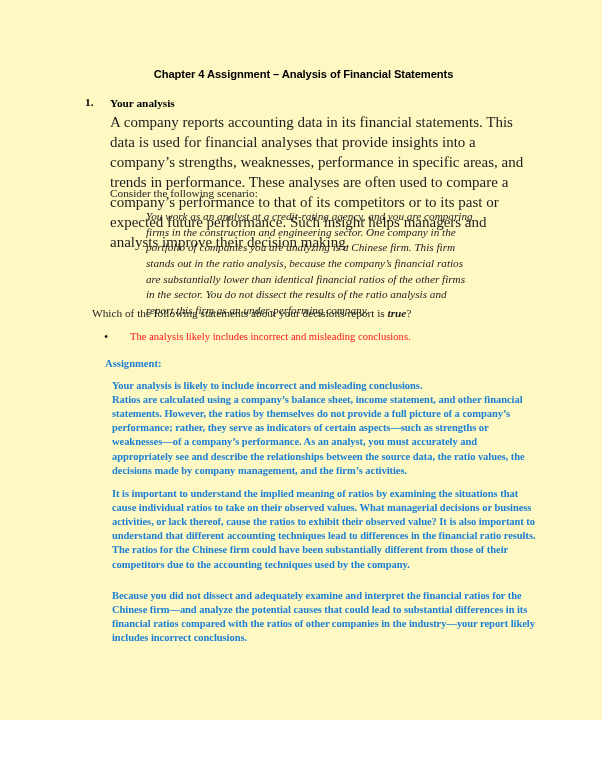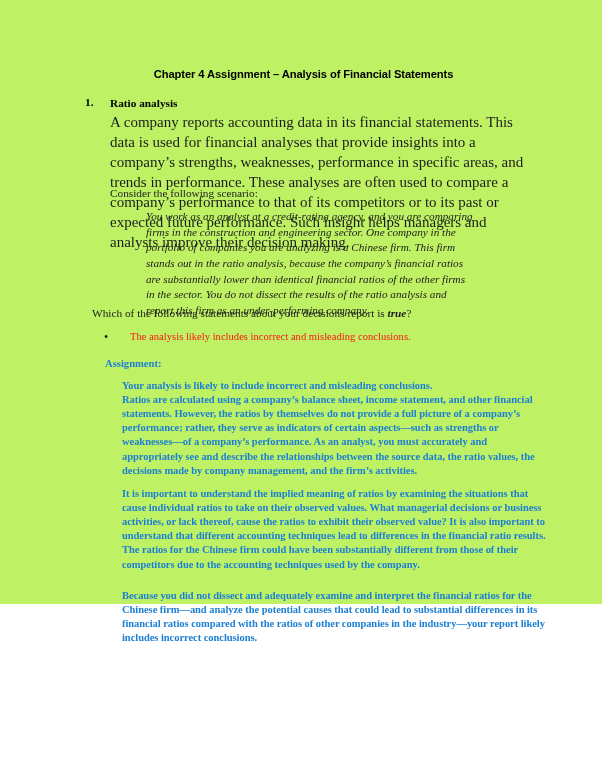--- a/index.html
+++ b/index.html
@@ -14,22 +14,22 @@
     font-family: "Liberation Serif", serif;
     color: #1a1a1a;
     overflow: hidden;
   }
 
   .page {
     position: absolute;
     left: 0;
     top: 0;
     width: 602px;
-    height: 604px;
-    background: #bef264;
+    height: 720px;
+    background: #fef9c3;
     padding: 0;
     box-sizing: border-box;
   }
 
   .doc-title {
     position: absolute;
     left: 85px;
     top: 68px;
     width: 437px;
     text-align: center;
@@ -138,21 +138,21 @@
     left: 105px;
     top: 358px;
     font-family: "Liberation Serif", serif;
     font-weight: bold;
     font-size: 10.6px;
     color: #1c7fd4;
   }
 
   .exp-block {
     position: absolute;
-    left: 122px;
+    left: 112px;
     width: 424px;
     font-family: "Liberation Serif", serif;
     font-weight: bold;
     font-size: 10.5px;
     line-height: 1.345;
     color: #1c7fd4;
     letter-spacing: -0.05px;
   }
   .exp-1 { top: 379px; }
   .exp-2 { top: 487px; }
@@ -165,21 +165,21 @@
 </head>
 <body>
 
 <div class="page">
 
   <div class="doc-title">Chapter 4 Assignment – Analysis of Financial Statements</div>
 
   <div class="section">
     <div class="list-row">
       <span class="list-number">1.</span>
-      <div class="list-heading">Ratio analysis</div>
+      <div class="list-heading">Your analysis</div>
       <p class="body-par">A company reports accounting data in its financial statements. This data is used for financial analyses that provide insights into a company’s strengths, weaknesses, performance in specific areas, and trends in performance. These analyses are often used to compare a company’s performance to that of its competitors or to its past or expected future performance. Such insight helps managers and analysts improve their decision making.</p>
     </div>
   </div>
 
   <div class="consider-line">Consider the following scenario:</div>
 
   <div class="quote-block">You work as an analyst at a credit-rating agency, and you are comparing firms in the construction and engineering sector. One company in the portfolio of companies you are analyzing is a Chinese firm. This firm stands out in the ratio analysis, because the company’s financial ratios are substantially lower than identical financial ratios of the other firms in the sector. You do not dissect the results of the ratio analysis and report this firm as an under-performing company.</div>
 
   <div class="question-line">
     <span>Which of the following statements about your decisions report is </span><b>true</b><span>?</span>

